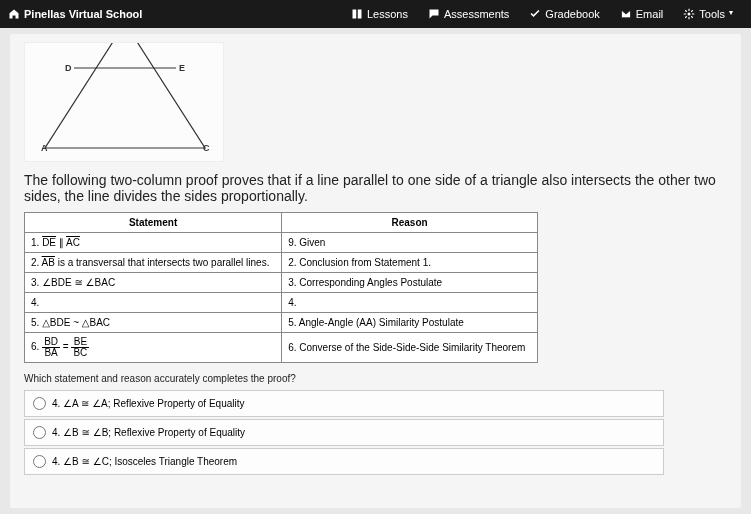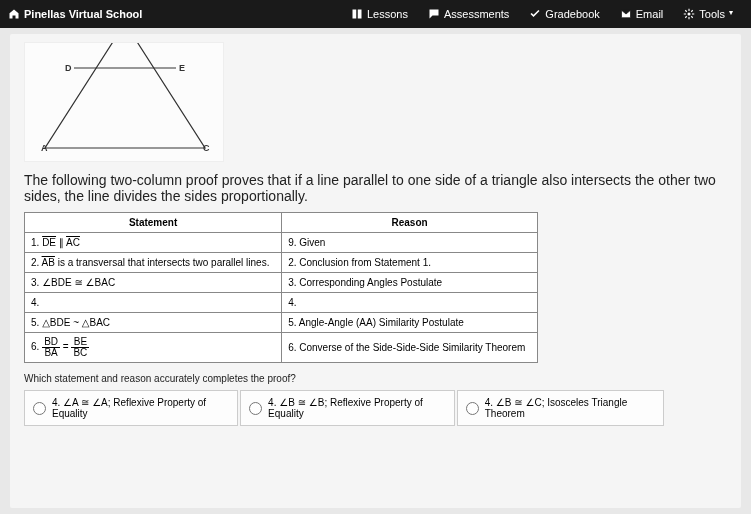--- a/index.html
+++ b/index.html
@@ -84,20 +84,21 @@
 }
 .frac .num { display: block; border-bottom: 1px solid #000; padding: 0 2px; }
 .frac .den { display: block; padding: 0 2px; }
 .question {
   font-size: 10px;
   color: #222;
   margin-bottom: 6px;
 }
 .choices {
   display: flex;
+  flex-direction: column;
   gap: 2px;
   width: 640px;
 }
 .choice {
   border: 1px solid #ccc;
   background: #fdfdfd;
   padding: 6px 8px;
   font-size: 10px;
   display: flex;
   align-items: center;

